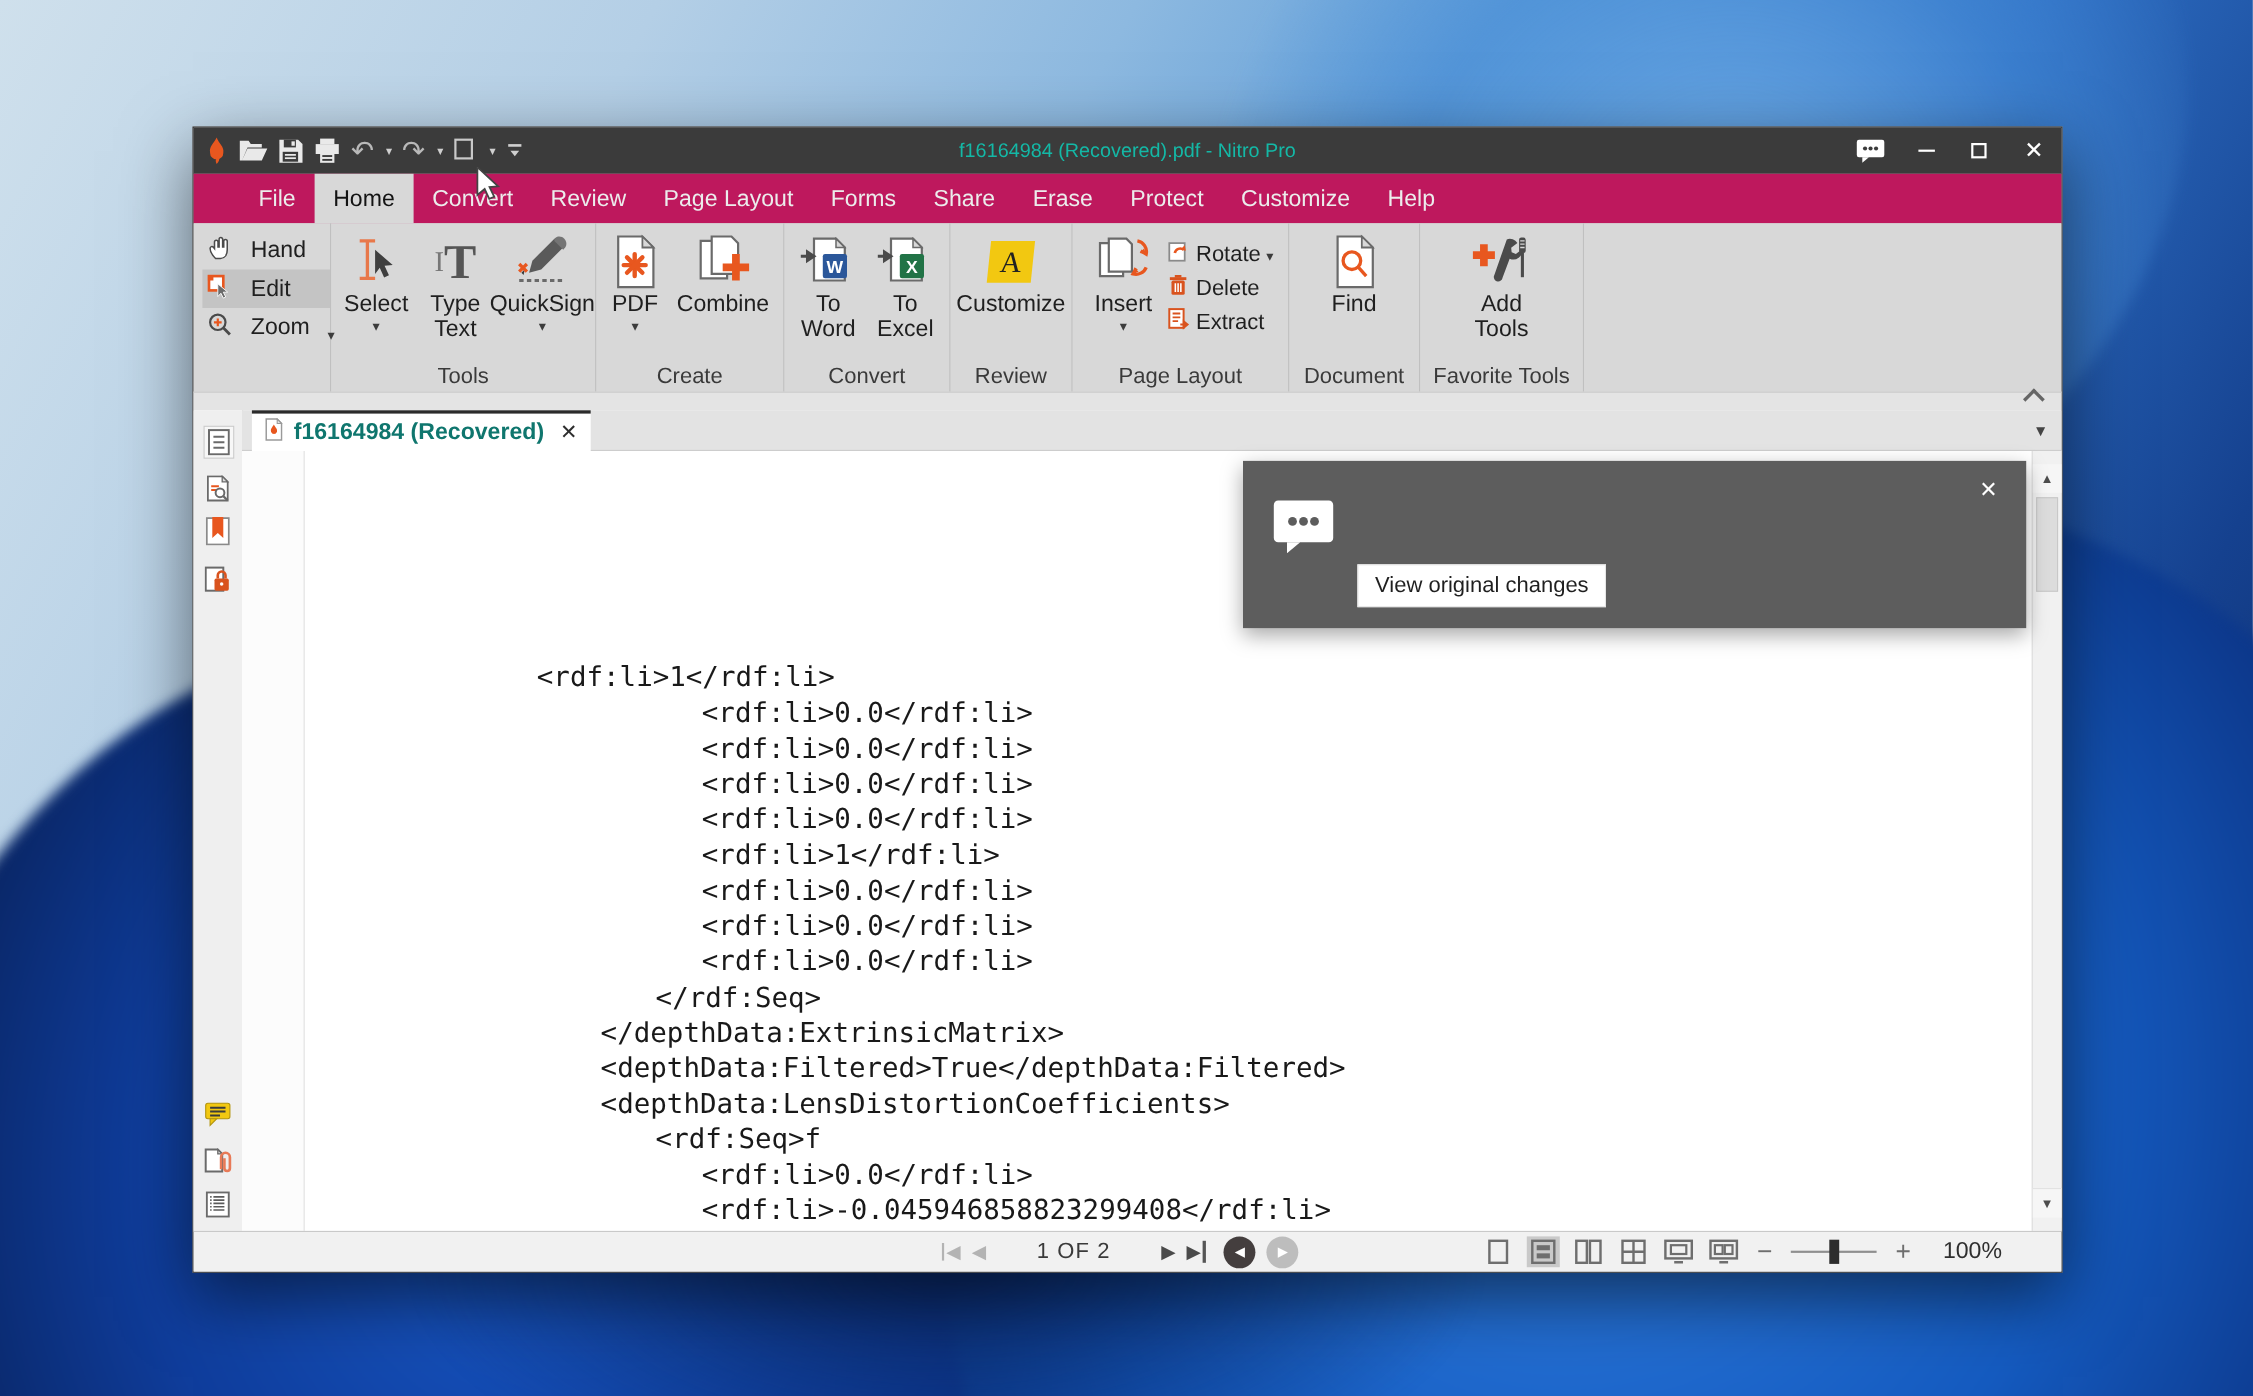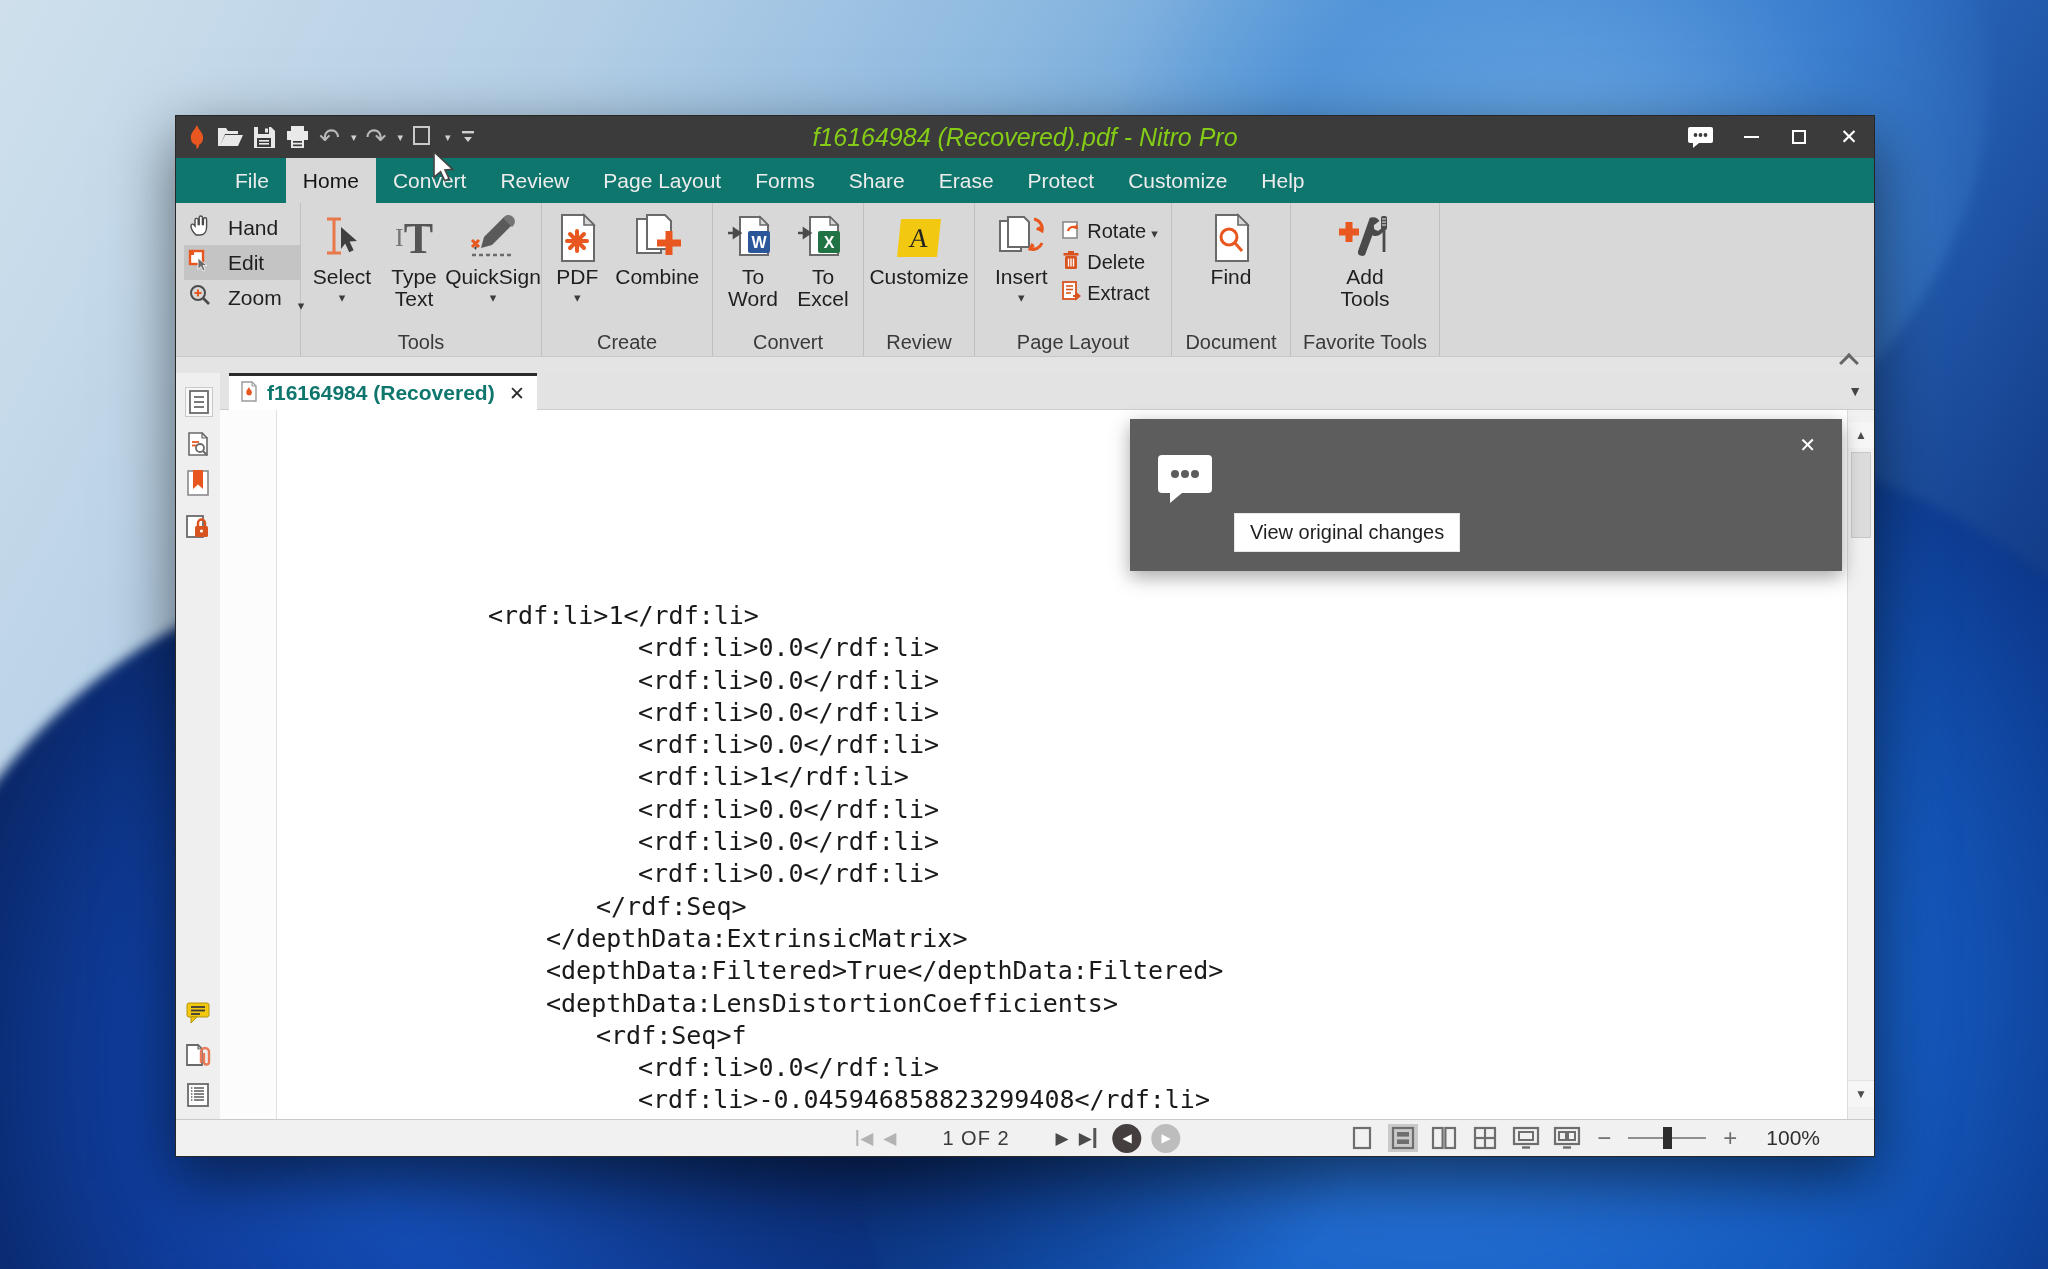--- a/index.html
+++ b/index.html
@@ -18,29 +18,29 @@
     background:radial-gradient(ellipse,#0b2a6b 0%,rgba(11,42,107,0) 70%);}
   
   .window{position:absolute;left:175px;top:115px;width:1700px;height:1042px;
     background:#d8d8d8;border:1px solid #272727;box-shadow:0 22px 60px rgba(0,0,0,.55);box-sizing:border-box;}
   
   .titlebar{position:absolute;left:0;right:0;top:0;height:42px;background:#3b3b3b;}
   .qat{position:absolute;left:10px;top:0;height:42px;display:flex;align-items:center;gap:9px;}
   .qat .qbtn{display:flex;align-items:center;}
   .caret-sm{font-size:11px;color:#cfcfcf;margin-left:2px;}
   .win-title{position:absolute;left:50%;top:0;transform:translateX(-50%);height:42px;line-height:42px;
-    color:#84cc16;font-size:25px;white-space:nowrap;font-style:italic;}
+    color:#14b8a6;font-size:18px;white-space:nowrap;}
   .caption{position:absolute;right:0;top:0;height:42px;display:flex;align-items:center;}
   .cap-btn{width:50px;height:42px;display:flex;align-items:center;justify-content:center;color:#fff;}
   .cap-min{width:46px;}.cap-min i{display:block;width:15px;height:2px;background:#fff;}
   .cap-max i{display:block;width:14px;height:14px;border:2px solid #fff;box-sizing:border-box;}
   .cap-close{font-size:21px;}
   .chat-btn{width:56px;height:42px;display:flex;align-items:center;justify-content:center;}
   
-  .menubar{position:absolute;left:0;right:0;top:42px;height:45px;background:#0f766e;
+  .menubar{position:absolute;left:0;right:0;top:42px;height:45px;background:#be185d;
     display:flex;align-items:stretch;padding-left:42px;}
   .menu-item{padding:0 17px;line-height:45px;font-size:21px;color:#ececec;cursor:default;}
   .menu-item.active{background:#d8d8d8;color:#141414;}
   
   .ribbon{position:absolute;left:0;right:0;top:87px;height:170px;background:#d8d8d8;display:flex;align-items:stretch;padding-left:8px;box-sizing:border-box;}
   .ribbon-strip{position:absolute;left:0;right:0;bottom:0;height:16px;background:#e4e4e4;border-top:1px solid #c9c9c9;}
   .chev-up{position:absolute;right:18px;bottom:3px;width:11px;height:11px;border-top:3px solid #666;border-right:3px solid #666;transform:rotate(-45deg);}
   .mode-group{width:116px;padding-top:7px;display:flex;flex-direction:column;border-right:1px solid #c0c0c0;margin-bottom:16px;}
   .mode-btn{height:35px;display:flex;align-items:center;gap:16px;padding-left:4px;font-size:21px;color:#1f1f1f;}
   .mode-btn.active{background:#c4c4c4;}

